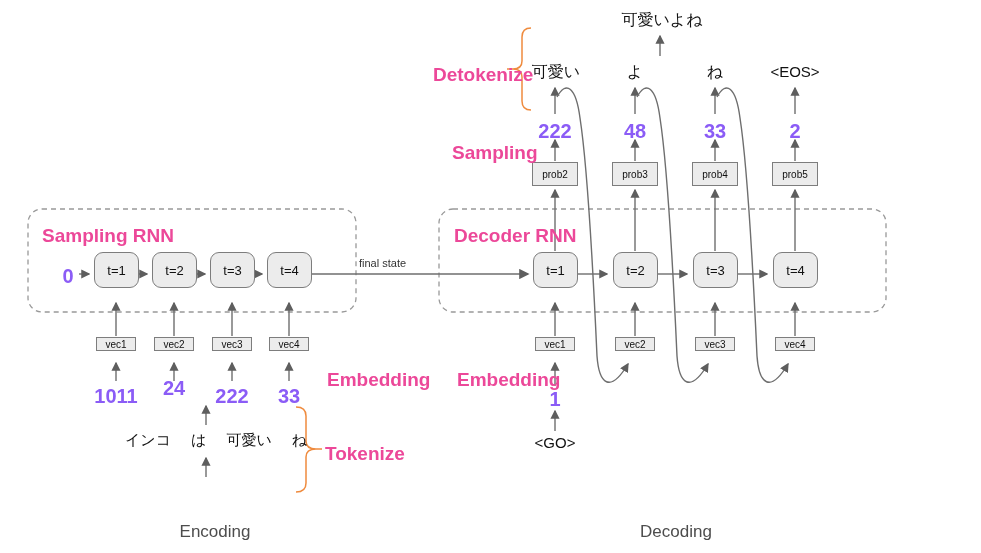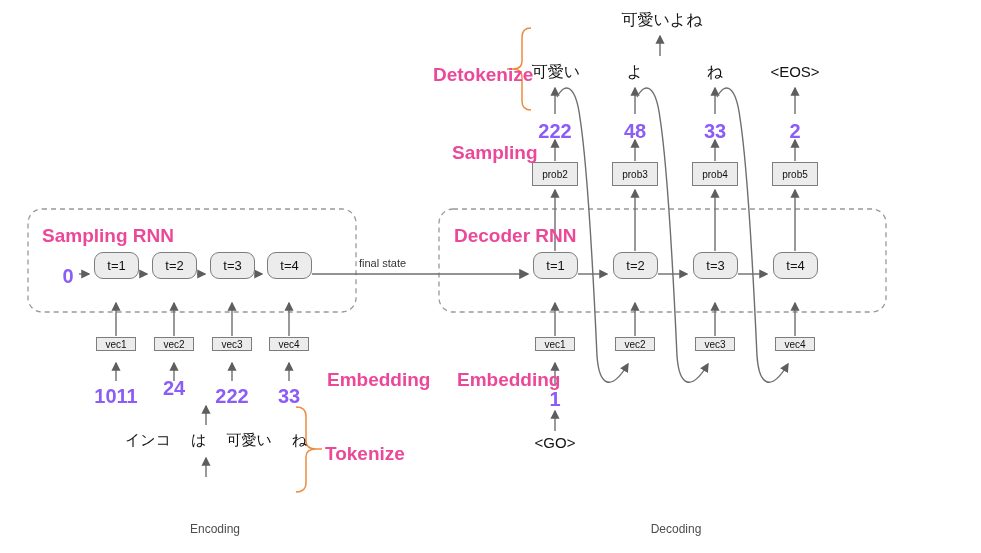--- a/index.html
+++ b/index.html
@@ -5,28 +5,28 @@
   html,body{margin:0;padding:0;background:#fff;}
   .canvas{
     position:relative;width:981px;height:553px;background:#ffffff;overflow:hidden;
     font-family:"Liberation Sans","DejaVu Sans",sans-serif;color:#111;
   }
   .abs{position:absolute;}
   .cx{transform:translateX(-50%);}
   svg.wires{position:absolute;left:0;top:0;width:981px;height:553px;}
 
   .orange-label{color:#ec4899;font-size:19px;white-space:nowrap;font-weight:bold;}
-  .section-label{color:#4d4d4d;font-size:12px;white-space:nowrap;}
+  .section-label{color:#4d4d4d;font-size:17px;white-space:nowrap;}
   .small-note{color:#333;font-size:11px;white-space:nowrap;}
   .num{font-size:20px;color:#8b5cf6;white-space:nowrap;font-weight:bold;}
   .jp{font-size:16px;color:#111;white-space:nowrap;}
   .jp15{font-size:15px;color:#111;white-space:nowrap;}
 
   .cell{
-    width:45px;height:27px;box-sizing:border-box;
+    width:45px;height:36px;box-sizing:border-box;
     background:#ececec;border:1.4px solid #7d7d7d;border-radius:9px;
     display:flex;align-items:center;justify-content:center;
     font-size:13px;color:#111;
   }
   .sbox{
     box-sizing:border-box;background:#ececec;border:1.3px solid #7d7d7d;
     display:flex;flex-direction:row;align-items:center;justify-content:center;
     font-size:10px;line-height:11px;color:#111;
   }
   .vecbox{width:40px;height:14px;}

